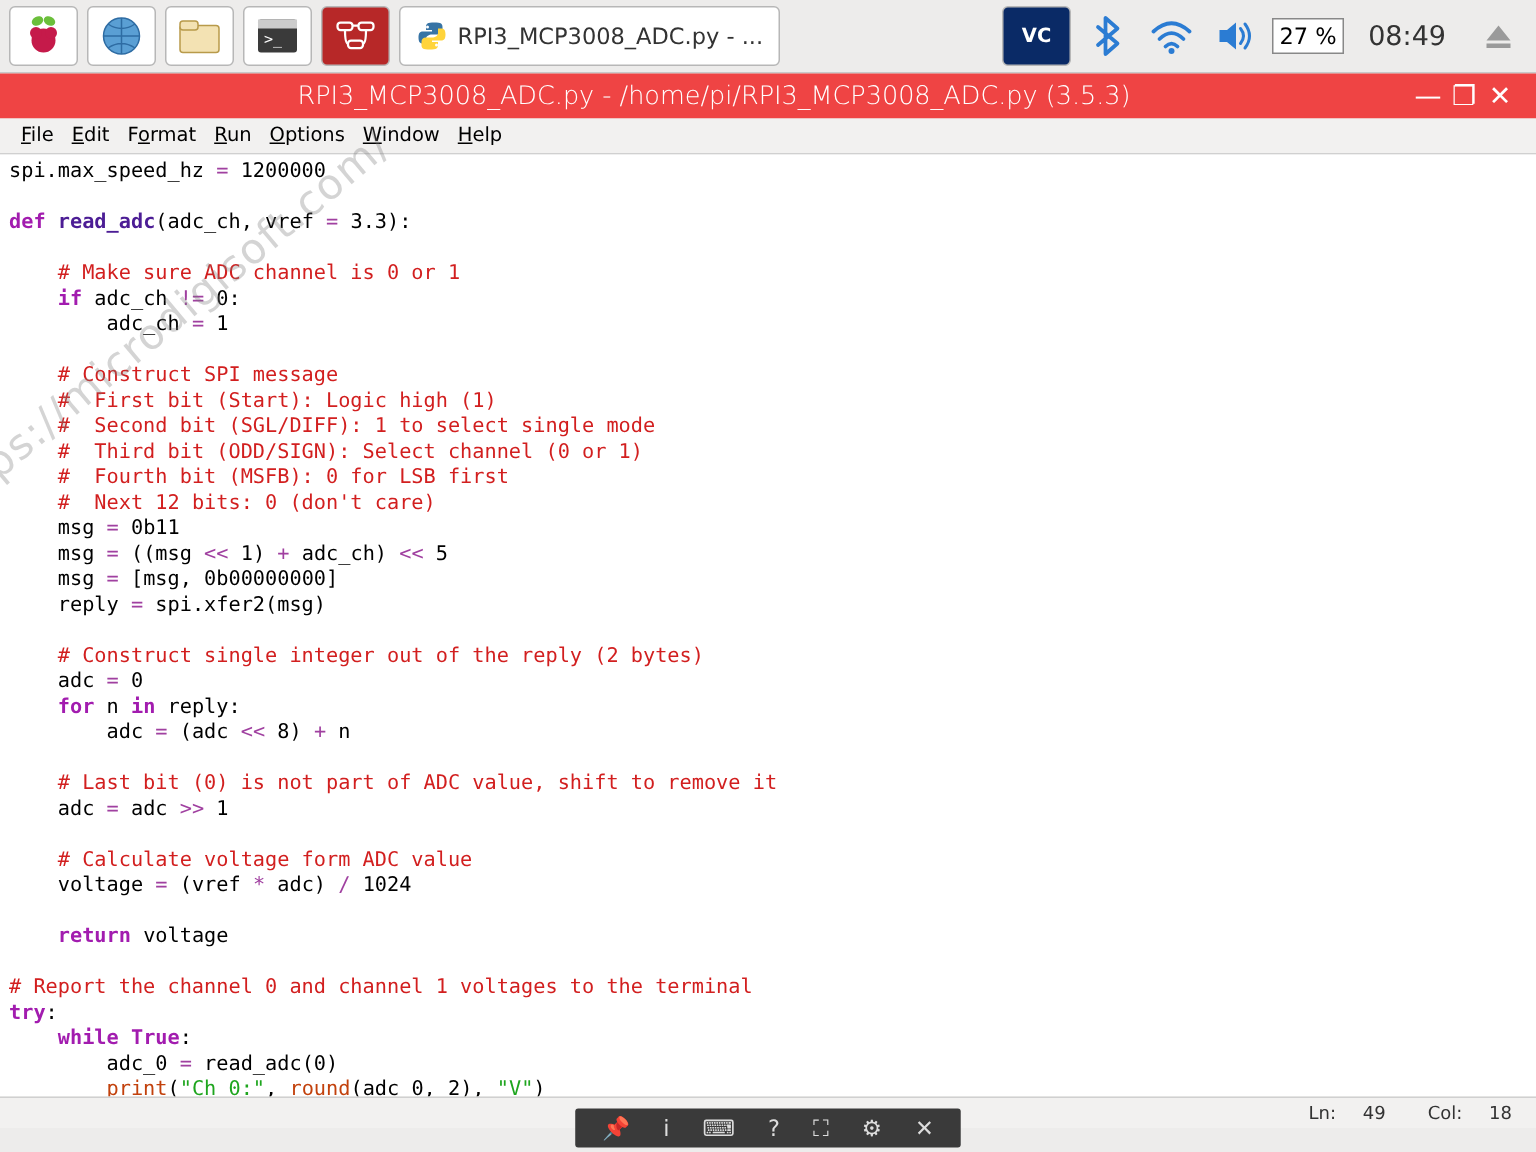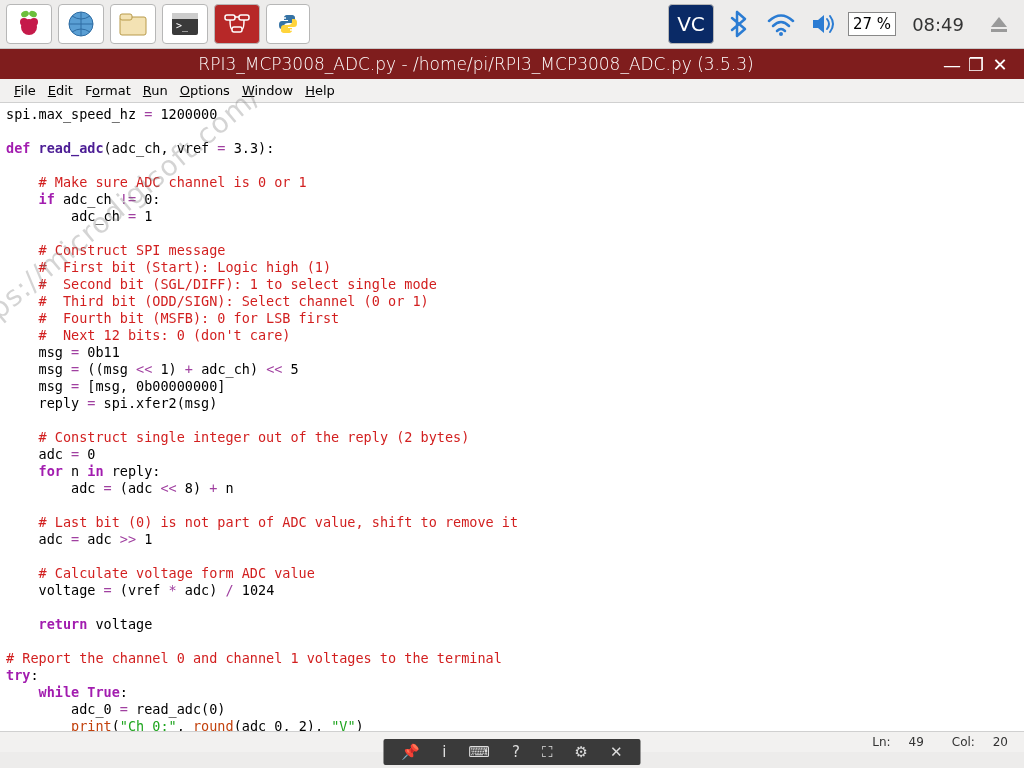--- a/index.html
+++ b/index.html
@@ -45,21 +45,21 @@
   .clock { font-size:18px; color:#333; padding:0 10px;}
   .battery {
     border:1px solid #888;
     padding:2px 4px;
     font-size:15px;
     background:#fff;
   }
   
   .titlebar {
     height: 30px;
-    background: #7f1d1d;
+    background: #ef4444;
     color: #fff;
     display:flex;
     align-items:center;
     font-size:17px;
     padding: 0 12px;
   }
   .titlebar .title { flex:1; text-align:center; font-weight:300; white-space:nowrap; overflow:hidden;}
   .titlebar .ctl { width:24px; text-align:center; cursor:pointer; font-size:18px;}
   
   .menubar {
@@ -182,25 +182,26 @@
       </svg>
   </div>
 
   <div class="tb-task">
     <svg width="22" height="22" viewBox="0 0 22 22">
         <path d="M11 2c-4 0-4 2-4 3v2h4v1H5c-2 0-3 1-3 4s1 4 3 4h2v-3c0-2 2-3 4-3h4c2 0 3-1 3-3V5c0-1 0-3-4-3h-3z" fill="#3673a5"></path>
         <circle cx="8" cy="5" r="1" fill="#fff"></circle>
         <path d="M11 20c4 0 4-2 4-3v-2h-4v-1h6c2 0 3-1 3-4s-1-4-3-4h-2v3c0 2-2 3-4 3H7c-2 0-3 1-3 3v2c0 1 0 3 4 3h3z" fill="#ffd43b"></path>
         <circle cx="14" cy="17" r="1" fill="#fff"></circle>
       </svg>
+    <span>RPI3_MCP3008_ADC.py - ...</span>
   </div>
 
   <div class="tb-spacer"></div>
 
-  <div class="tb-icon" style="background:#0a2a66;color:#fff;font-weight:normal;font-size:20px;text-align:right;">VC</div>
+  <div class="tb-icon" style="background:#0a2a66;color:#fff;font-weight:bold;font-size:13px;text-align:right;">VC</div>
   <div style="padding:0 6px;">
     <svg width="24" height="30" viewBox="0 0 24 30">
         <path d="M11 3 L11 27 L19 20 L6 9 M11 3 L19 10 L6 21" stroke="#2b7cd3" stroke-width="2.5" fill="none" stroke-linejoin="round" stroke-linecap="round"></path>
       </svg>
   </div>
   <div style="padding:0 4px;">
     <svg width="30" height="24" viewBox="0 0 30 24">
         <g stroke="#2b7cd3" stroke-width="2.5" fill="none" stroke-linecap="round">
           <path d="M3 9 Q15 -2 27 9"></path>
           <path d="M7 14 Q15 6 23 14"></path>
@@ -280,21 +281,21 @@
 <span>        adc_0 </span><span class="op">=</span><span> read_adc(0)</span>
 <span>        </span><span class="bi">print</span><span>(</span><span class="st">"Ch 0:"</span><span>, </span><span class="bi">round</span><span>(adc_0, 2), </span><span class="st">"V"</span><span>)</span>
 <span>        time.sleep(0.2)</span>
 <span></span>
 
 
 </div>
 
 <div class="statusbar">
   <span><span>Ln:</span> <span>49</span></span>
-  <span><span>Col:</span> <span>20</span></span>
+  <span><span>Col:</span> <span>18</span></span>
 </div>
 
 <div class="vnc-toolbar">
   <span>📌</span>
   <span>i</span>
   <span>⌨</span>
   <span>?</span>
   <span>⛶</span>
   <span>⚙</span>
   <span>✕</span>

